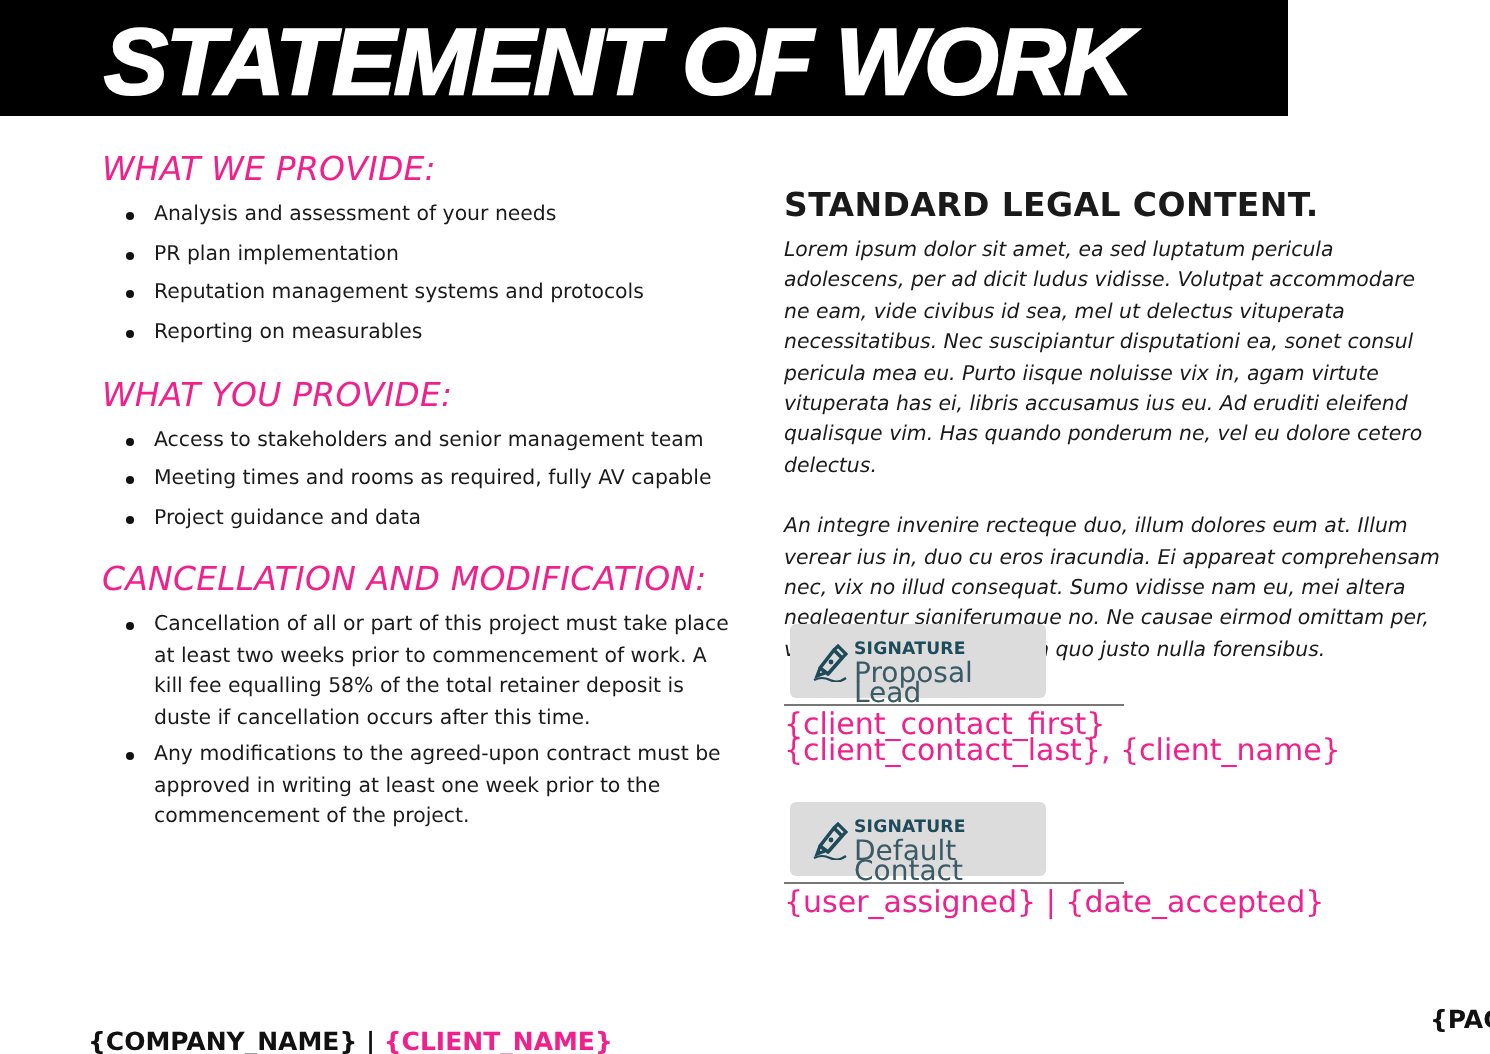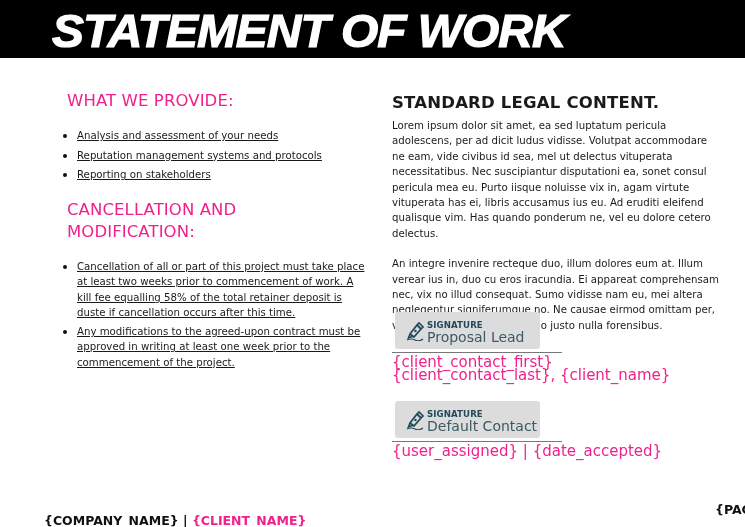--- a/index.html
+++ b/index.html
@@ -2,57 +2,58 @@
 <html><head>
 <meta charset="utf-8">
 <style>
   html, body { margin:0; padding:0; }
   body {
     width:745px; height:527px; overflow:hidden; background:#ffffff;
     font-family:"DejaVu Sans", "Liberation Sans", sans-serif; color:#1a1a1a;
     position:relative;
   }
   .header-band {
-    position:absolute; left:0; top:0; width:745px; height:58px; background:#000;
+    position:absolute; left:0; top:0; width:644px; height:58px; background:#000;
   }
   .doc-title {
     position:absolute; left:52px; top:5px;
     font-family:"Liberation Sans", sans-serif; font-weight:900; font-style:italic;
     font-size:47px; letter-spacing:-1px; color:#fff; line-height:52px;
     transform:scaleX(1.02); transform-origin:left;
     -webkit-text-stroke:1.2px #fff;
   }
   .col-left { position:absolute; left:51px; top:74px; width:315px; }
   .col-right { position:absolute; left:392px; top:72px; width:330px;margin-top:20px; }
   .section-heading {
-    color:#f0208c; font-size:16.5px; font-weight:normal; margin:16px; line-height:22px;
+    color:#f0208c; font-size:16.5px; font-weight:normal; margin:0; line-height:22px;
     letter-spacing:0.1px;
+    font-style:italic;
   }
-  ul.bullets { margin:4px 0 0 0; padding:0 0 0 26px; list-style:none;text-decoration:underline; }
+  ul.bullets { margin:4px 0 0 0; padding:0 0 0 26px; list-style:none; }
   ul.bullets li {
     position:relative; font-size:10.2px; line-height:15.5px; margin-bottom:4.2px;
     color:#1a1a1a;
   }
   ul.bullets li::before {
     content:""; position:absolute; left:-14px; top:6px; width:4px; height:4px;
     border-radius:50%; background:#111;
   }
   .sec2 { margin-top:12px; }
   .sec3 { margin-top:12px; }
   .sec3 ul.bullets li { margin-bottom:3px; }
   .legal-heading {
     font-size:16.5px; color:#1a1a1a; margin:0; line-height:22px; letter-spacing:0.2px;
   }
   .legal-para {
-    font-size:10.2px; line-height:15.4px; margin:4px 0 0 0; color:#1a1a1a;
+    font-size:10.2px; line-height:15.4px; margin:4px 0 0 0; color:#1a1a1a;font-style:italic;
   }
   .legal-para.p2 { margin-top:15px; }
   .sig-block { position:absolute; left:392px; width:300px; }
   .sig-card {
-    width:145px; height:37px; background:#dcdcdc; border-radius:3px;
+    width:128px; height:37px; background:#dcdcdc; border-radius:3px;
     position:relative; margin-left:3px;
   }
   .sig-card .pen {
     position:absolute; left:11px; top:9px; width:18px; height:20px;
   }
   .sig-title {
     position:absolute; left:32px; top:8px; font-size:8.6px; font-weight:bold;
     color:#1f4a5a; letter-spacing:0.1px; line-height:10px;
   }
   .sig-sub {
@@ -79,22 +80,31 @@
 
 <div class="header-band">
   <div class="doc-title">STATEMENT OF WORK</div>
 </div>
 
 <div class="col-left">
   <div class="sec1">
     <h2 class="section-heading">WHAT WE PROVIDE:</h2>
     <ul class="bullets">
       <li>Analysis and assessment of your needs</li>
+      <li>PR plan implementation</li>
       <li>Reputation management systems and protocols</li>
-      <li>Reporting on stakeholders</li>
+      <li>Reporting on measurables</li>
+    </ul>
+  </div>
+  <div class="sec2">
+    <h2 class="section-heading">WHAT YOU PROVIDE:</h2>
+    <ul class="bullets">
+      <li>Access to stakeholders and senior management team</li>
+      <li>Meeting times and rooms as required, fully AV capable</li>
+      <li>Project guidance and data</li>
     </ul>
   </div>
   <div class="sec3">
     <h2 class="section-heading">CANCELLATION AND MODIFICATION:</h2>
     <ul class="bullets">
       <li>Cancellation of all or part of this project must take place at least two weeks prior to commencement of work. A kill fee equalling 58% of the total retainer deposit is duste if cancellation occurs after this time.</li>
       <li>Any modifications to the agreed-upon contract must be approved in writing at least one week prior to the commencement of the project.</li>
     </ul>
   </div>
 </div>

